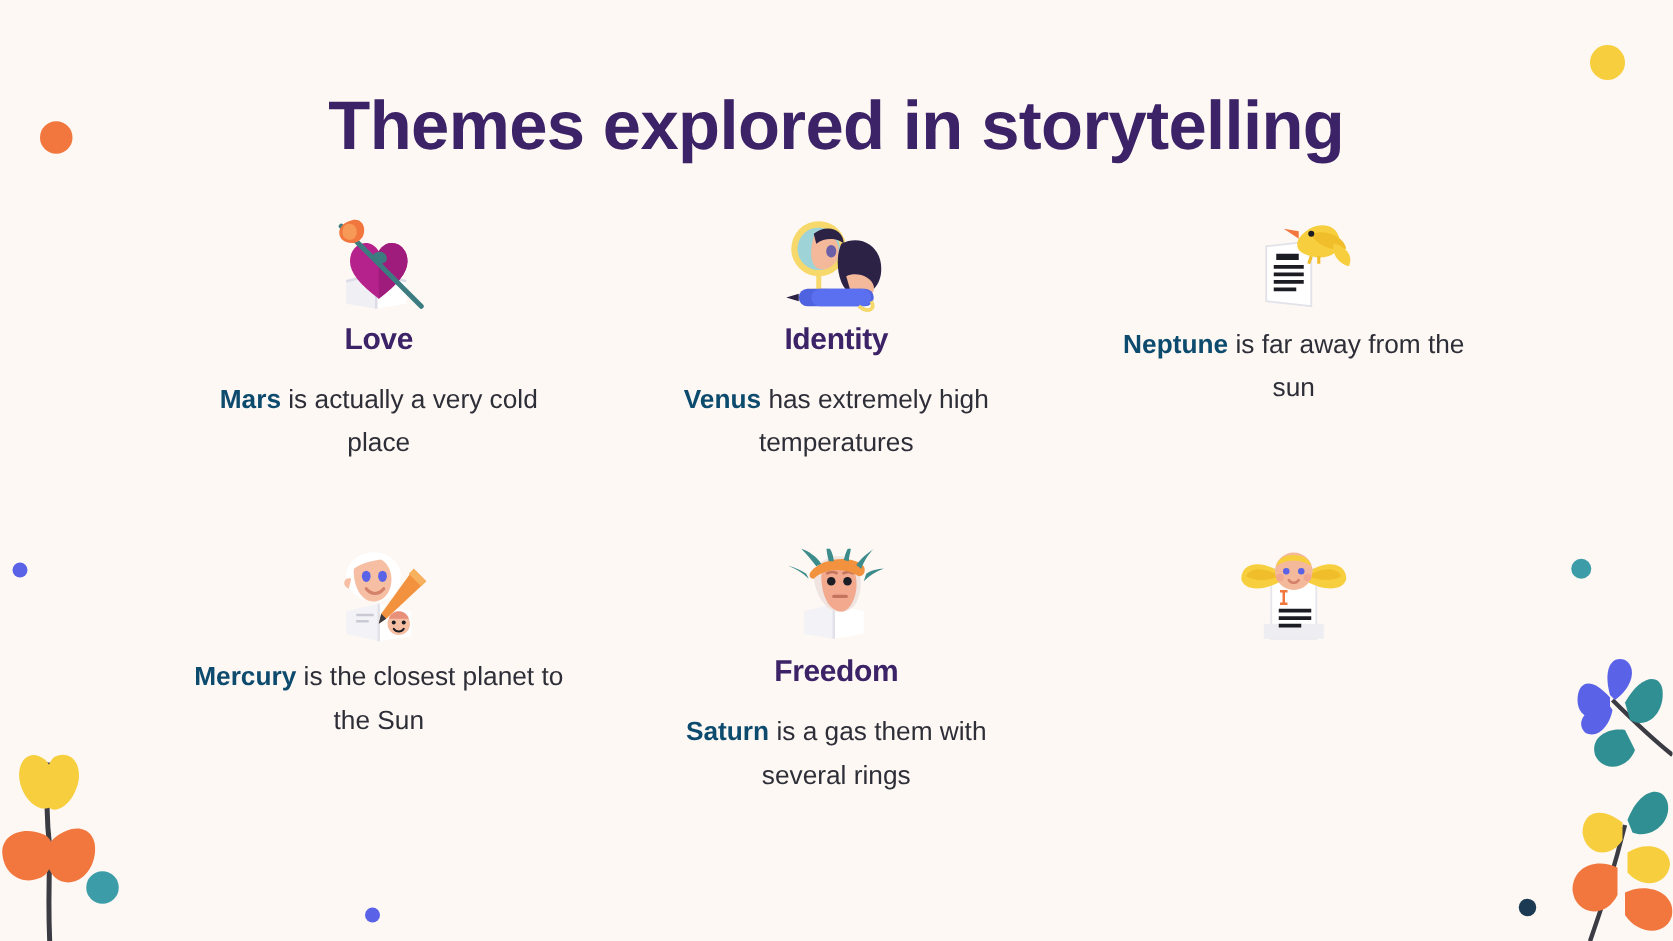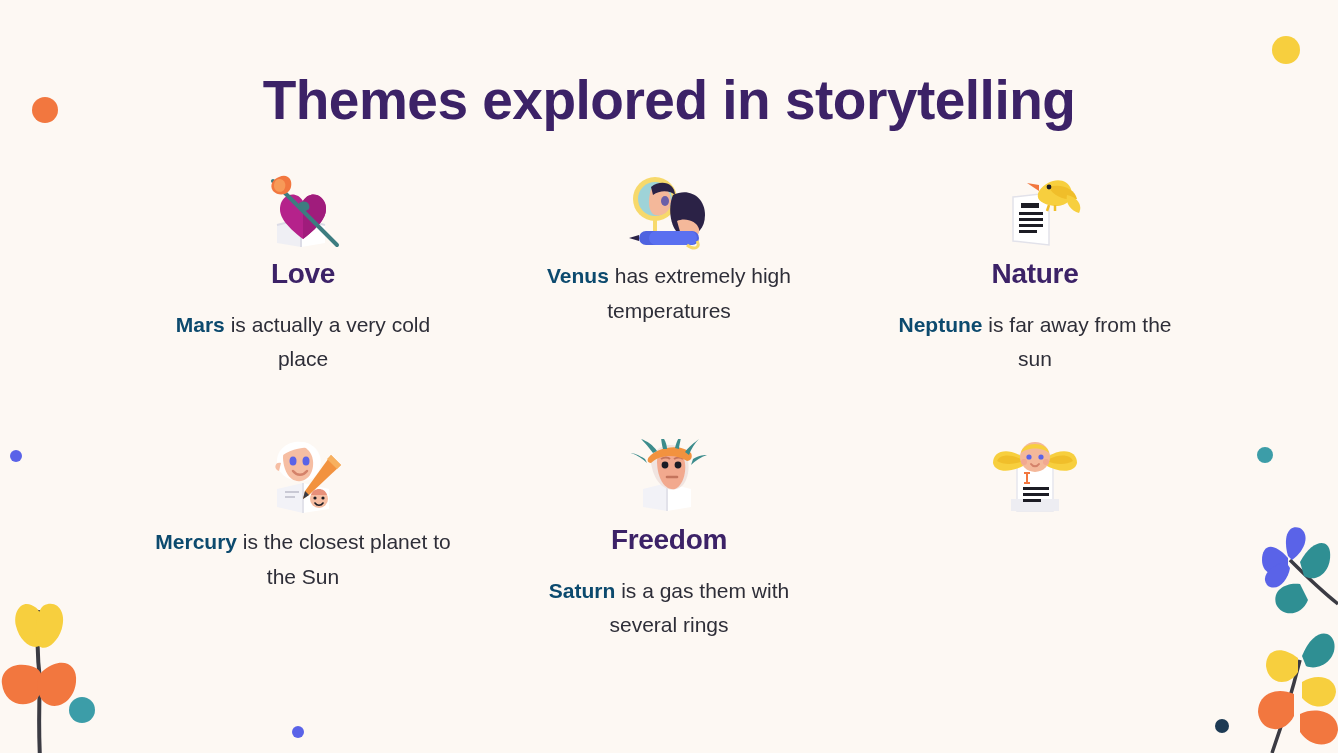--- a/index.html
+++ b/index.html
@@ -71,21 +71,21 @@
     height: 86px;
     width: 110px;
     display: flex;
     align-items: flex-end;
     justify-content: center;
     margin-bottom: 8px;
   }
   .cell-icon svg { display: block; }
 
   .cell-heading {
-    font-size: 28px;
+    font-size: 24px;
     font-weight: bold;
     color: #3C2267;
     letter-spacing: -0.3px;
     margin: 0 0 18px 0;
     line-height: 1.1;
     text-align: left;
   }
 
   .cell-desc {
     font-size: 21px;
@@ -195,20 +195,21 @@
           <path d="M52,22 C68,14 84,24 84,42 C84,58 72,66 60,62 C50,58 46,36 52,22 Z" fill="#2B2246"></path>
           <path d="M56,48 C64,44 76,48 78,56 C80,64 68,68 60,62 Z" fill="#F4B89A"></path>
 
           <rect x="18" y="58" width="60" height="14" rx="7" fill="#4F63E0"></rect>
           <rect x="28" y="58" width="48" height="14" rx="7" fill="#5A70F0"></rect>
           <path d="M18,62 L8,65 L18,68 Z" fill="#2B2246"></path>
 
           <path d="M66,72 C74,78 80,74 76,68" fill="none" stroke="#F7D96B" stroke-width="3"></path>
         </svg>
       </div>
+      <div class="cell-heading">Identity</div>
       <div class="cell-desc">
         <b>Venus</b><span> has extremely high temperatures</span>
       </div>
     </div>
 
     <div class="cell">
       <div class="cell-icon">
         <svg width="96" height="78" viewBox="0 0 96 78">
 
           <path d="M26,24 L62,20 L62,72 L26,68 Z" fill="#FFFFFF" stroke="#E2E2EA" stroke-width="1.5"></path>
@@ -224,21 +225,20 @@
 
           <path d="M80,22 C90,24 96,32 92,40 C84,38 78,30 80,22 Z" fill="#F7CF3E"></path>
 
           <path d="M52,12 L40,10 L52,18 Z" fill="#F2773F"></path>
 
           <circle cx="62" cy="14" r="2.4" fill="#1C1C24"></circle>
 
           <path d="M62,32 L60,38 M68,32 L68,38" stroke="#F0BE2A" stroke-width="2.5"></path>
         </svg>
       </div>
-      <div class="cell-heading">Nature</div>
       <div class="cell-desc">
         <b>Neptune</b><span> is far away from the sun</span>
       </div>
     </div>
 
     <div class="cell">
       <div class="cell-icon">
         <svg width="96" height="78" viewBox="0 0 96 78">
 
           <path d="M22,50 L48,44 L48,74 L22,68 Z" fill="#F2F2F7"></path>

